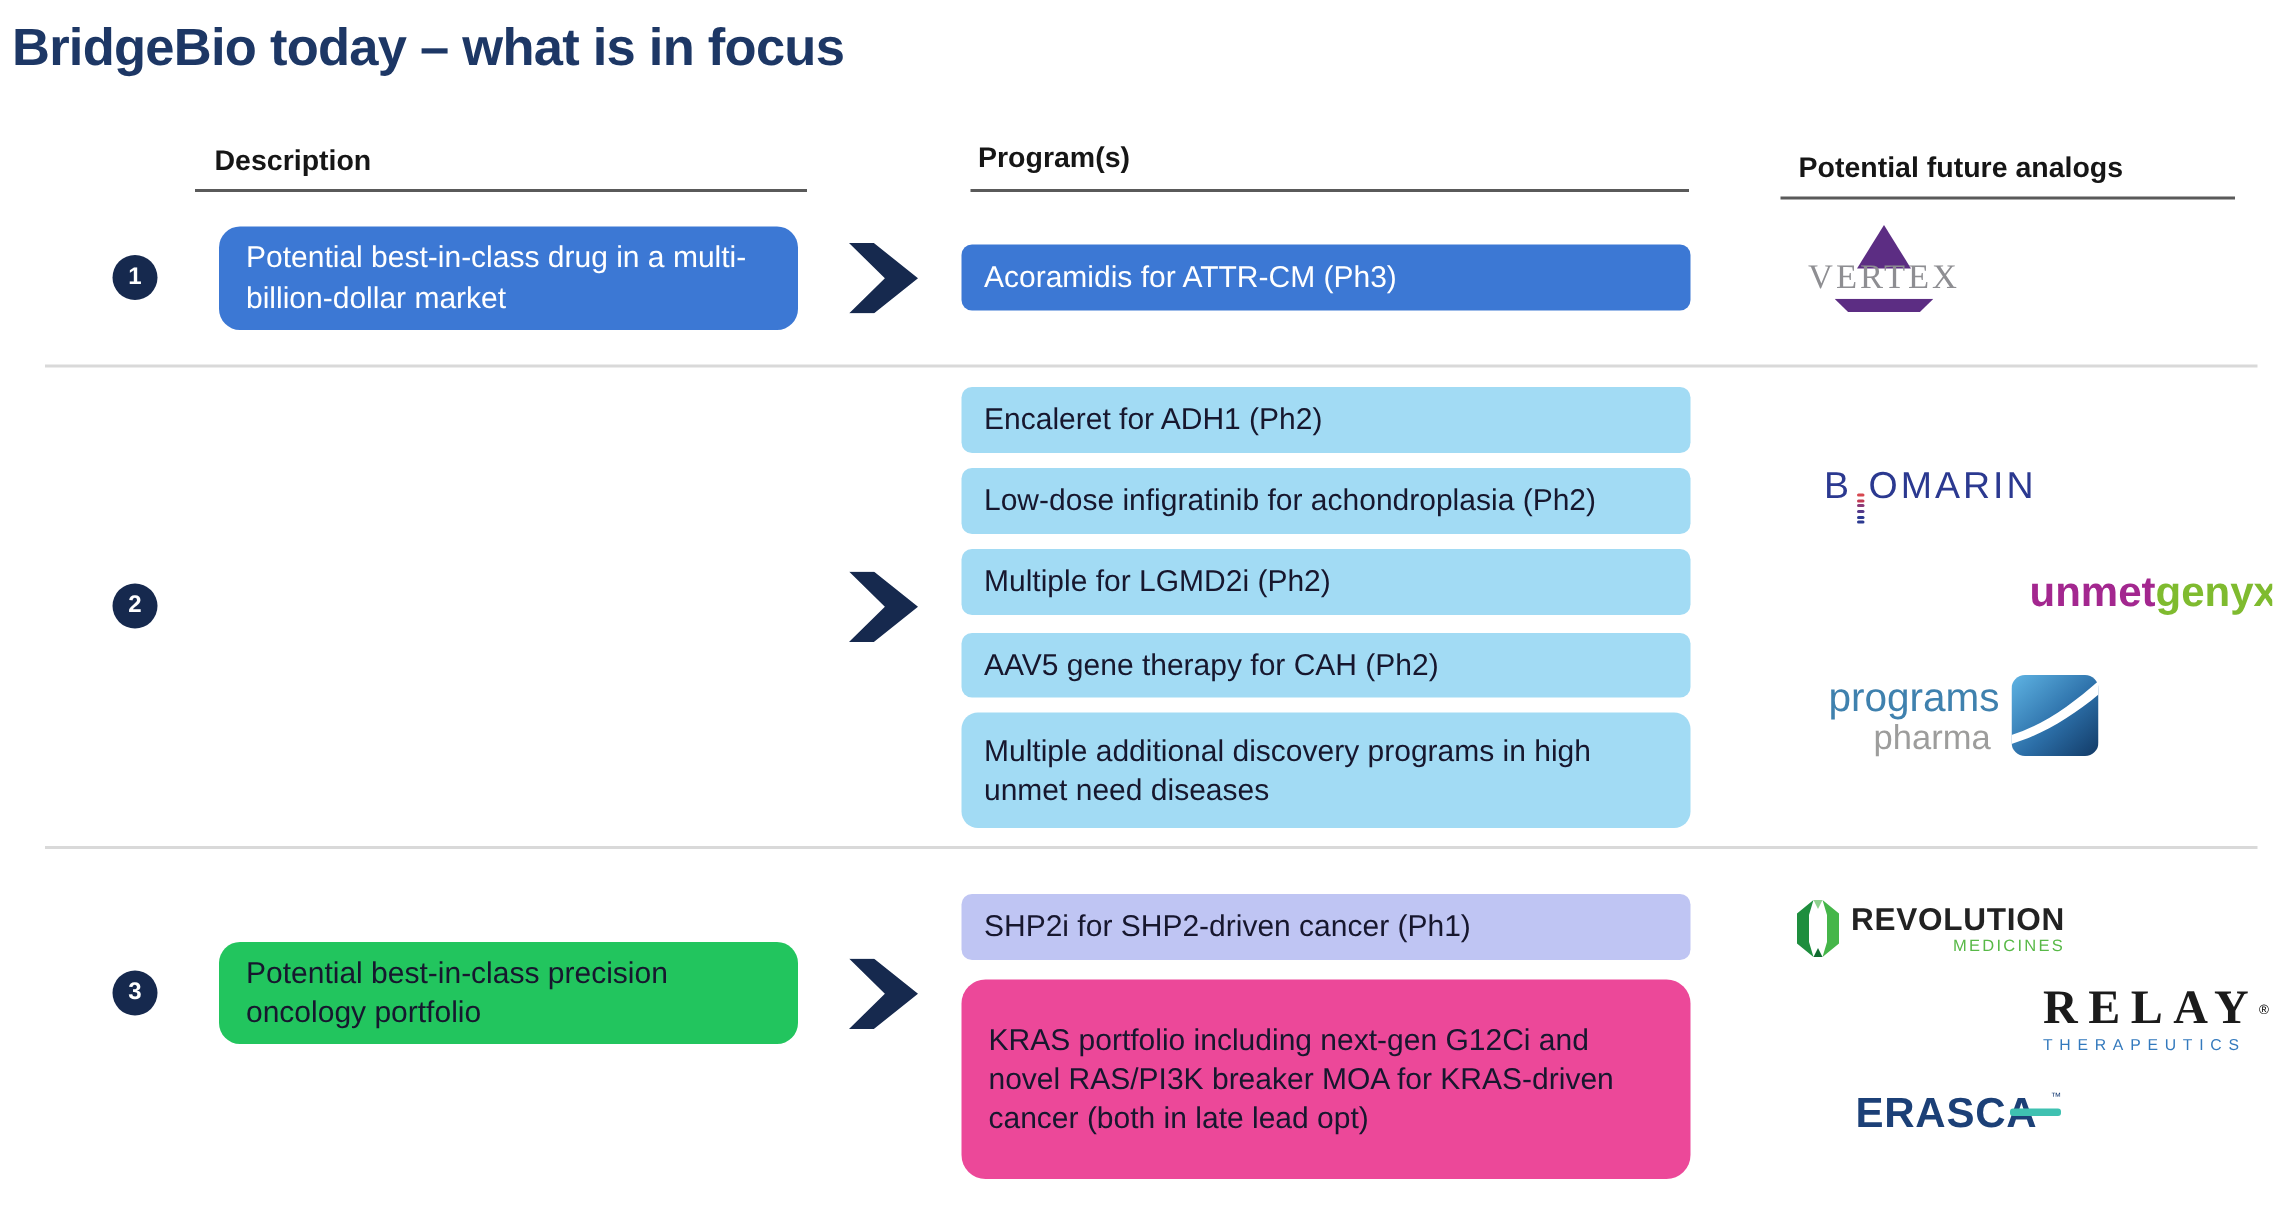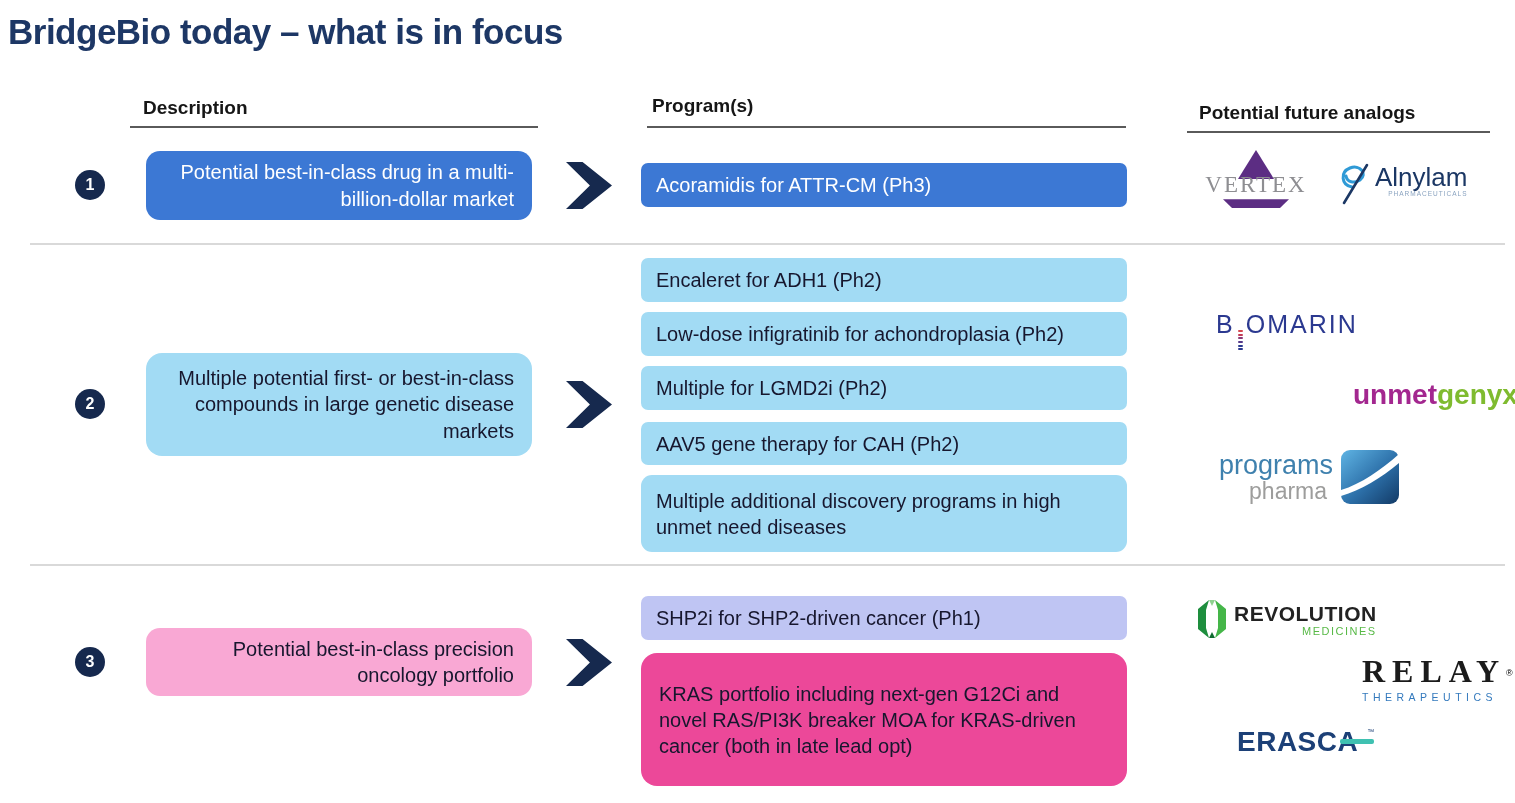--- a/index.html
+++ b/index.html
@@ -11,24 +11,24 @@
 
   .col-header { position:absolute; font-size:19px; color:#161616;font-weight:bold; }
   .col-underline { position:absolute; height:2px; background:#5a5a5a; }
 
   .divider { position:absolute; left:30px; width:1475px; height:2px; background:#d9d9d9; }
 
   .badge { position:absolute; width:30px; height:30px; border-radius:50%; background:#16294e; color:#ffffff;
            font-size:16px; font-weight:700; display:flex; align-items:center; justify-content:center; }
 
   .desc-box { position:absolute; left:146px; width:386px; border-radius:14px; padding:10px 18px;
-              font-size:20px; line-height:1.32; display:flex; align-items:center;text-align:right; }
+              font-size:20px; line-height:1.32; display:flex; align-items:center; }
   .desc-blue   { background:#3c78d4; color:#ffffff; }
   .desc-sky    { background:#a2dbf4; color:#17172e; }
-  .desc-lav    { background:#f9a8d4; color:#17172e; }
+  .desc-lav    { background:#22c55e; color:#17172e; }
 
   .chevron { position:absolute; left:566px; width:46px; height:47px; background:#16294e;
              clip-path:polygon(0 0, 36% 0, 100% 50%, 36% 100%, 0 100%, 52% 50%); }
 
   .prog-box { position:absolute; left:641px; width:486px; font-size:20px; line-height:1.3;
               display:flex; align-items:center; padding:6px 15px; }
   .prog-blue { background:#3c78d4; color:#ffffff; border-radius:7px; }
   .prog-sky  { background:#a2dbf4; color:#17172e; border-radius:7px; }
   .prog-sky-big { background:#a2dbf4; color:#17172e; border-radius:11px; }
   .prog-lav  { background:#bfc5f3; color:#17172e; border-radius:7px; }
@@ -112,33 +112,22 @@
   <div class="desc-box desc-blue" style="top:151px; height:69px;">Potential best-in-class drug in a multi-billion-dollar market</div>
   <div class="chevron" style="top:162px;"></div>
   <div class="prog-box prog-blue" style="top:163px; height:44px;">Acoramidis for ATTR-CM (Ph3)</div>
 
   <div class="logo vertex">
     <div class="vx-tri"></div>
     <div class="vx-word">VERTEX</div>
     <div class="vx-trap"></div>
   </div>
 
-  <div class="logo alnylam">
-    <svg width="36" height="42" viewBox="0 0 36 42">
-      <path d="M15 24 C 4 22 3 9 13 5 C 23 1 31 11 23 17 C 17 21 10 19 9 13" stroke="#2f9ad6" stroke-width="3" fill="none" stroke-linecap="round"></path>
-      <path d="M30 2 L 7 40" stroke="#1b3764" stroke-width="2.6" stroke-linecap="round"></path>
-    </svg>
-    <div class="aln-text">
-      <div class="aln-word">Alnylam</div>
-      <div class="aln-sub">PHARMACEUTICALS</div>
-    </div>
-  </div>
 
   <div class="badge" style="left:75px; top:389px;">2</div>
-  <div class="desc-box desc-sky" style="top:353px; height:103px; border-radius:16px;">Multiple potential first- or best-in-class compounds in large genetic disease markets</div>
   <div class="chevron" style="top:381px;"></div>
 
   <div class="prog-box prog-sky" style="top:258px; height:44px;">Encaleret for ADH1 (Ph2)</div>
   <div class="prog-box prog-sky" style="top:312px; height:44px;">Low-dose infigratinib for achondroplasia (Ph2)</div>
   <div class="prog-box prog-sky" style="top:366px; height:44px;">Multiple for LGMD2i (Ph2)</div>
   <div class="prog-box prog-sky" style="top:422px; height:43px;">AAV5 gene therapy for CAH (Ph2)</div>
   <div class="prog-box prog-sky-big" style="top:475px; height:77px;">Multiple additional discovery programs in high unmet need diseases</div>
 
   <div class="logo biomarin">
     <span>B</span>

